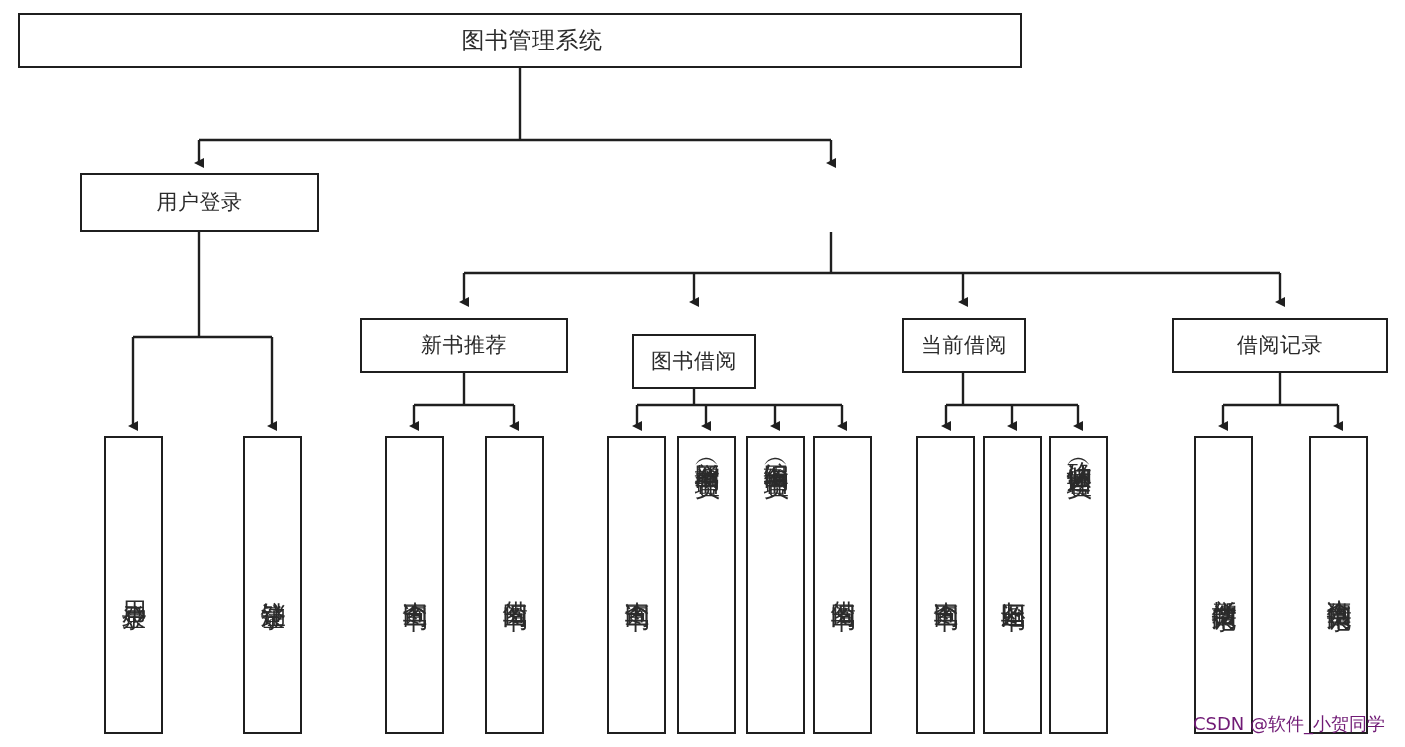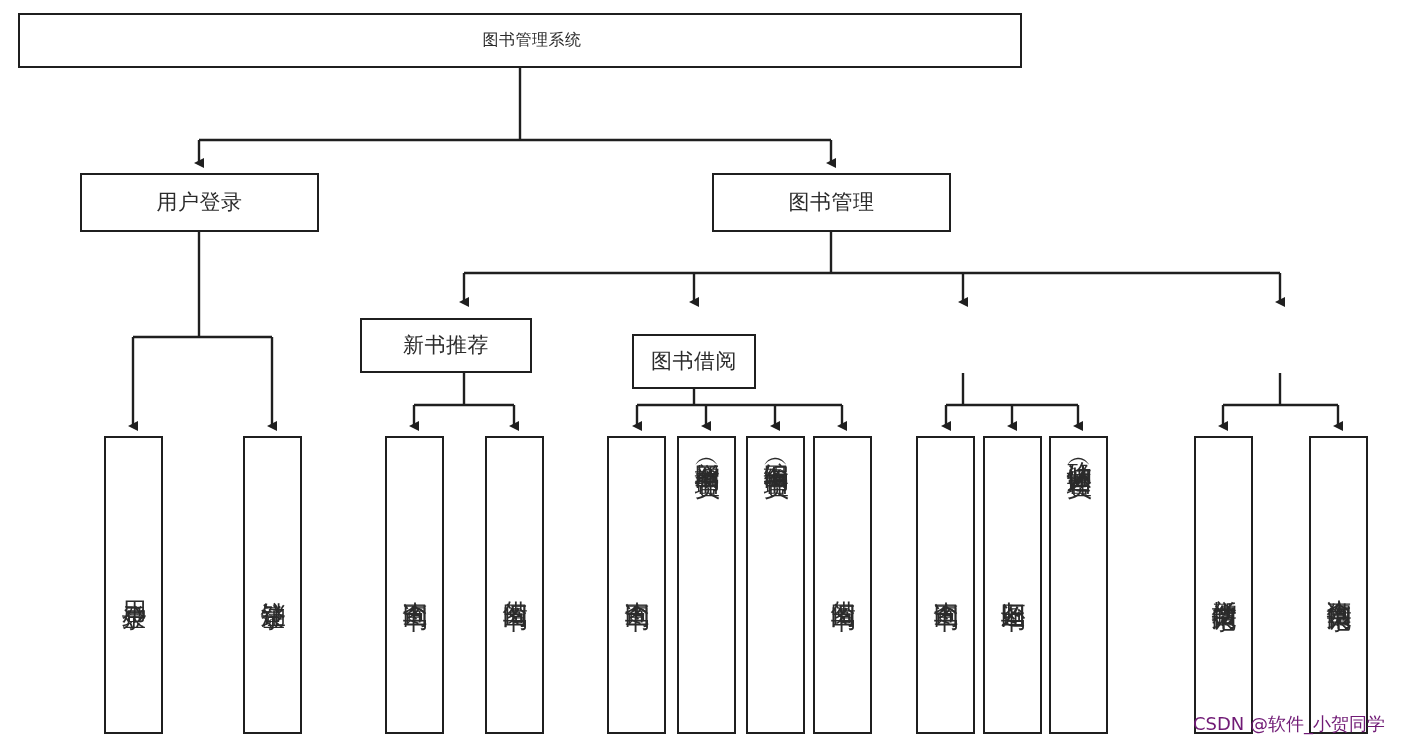--- a/index.html
+++ b/index.html
@@ -36,21 +36,21 @@
     color: #2b2b2b;
     letter-spacing: 0.5px;
     line-height: 1.15;
     white-space: nowrap;
   }
   
   .node.h .node-label {
     font-size: 21px;
   }
   .node.root .node-label {
-    font-size: 16px;
+    font-size: 23px;
     margin-left: 24px;
   }
   
   .node.v {
     align-items: flex-start;
     justify-content: center;
     padding-top: 4px;
   }
   .node.v .node-label {
     writing-mode: vertical-rl;
@@ -129,30 +129,33 @@
     </g>
   </svg>
 
   <div class="node root h" style="left:18px; top:13px; width:1004px; height:55px;">
     <span class="node-label">图书管理系统</span>
   </div>
 
   <div class="node h" style="left:80px; top:173px; width:239px; height:59px;">
     <span class="node-label">用户登录</span>
   </div>
-  <div class="node h" style="left:712px; top:173px; width:239px; height:59px;">
-    <span class="node-label">图书管理</span>
-  </div>
-
-  <div class="node h" style="left:360px; top:318px; width:172px; height:55px;">
+
+  <div class="node h" style="left:360px; top:318px; width:208px; height:55px;">
     <span class="node-label">新书推荐</span>
   </div>
   <div class="node h" style="left:632px; top:334px; width:124px; height:55px;">
     <span class="node-label">图书借阅</span>
   </div>
+  <div class="node h" style="left:902px; top:318px; width:124px; height:55px;">
+    <span class="node-label">当前借阅</span>
+  </div>
+  <div class="node h" style="left:1172px; top:318px; width:216px; height:55px;">
+    <span class="node-label">借阅记录</span>
+  </div>
 
   <div class="node v centered" style="left:104px; top:436px; width:59px; height:298px;">
     <span class="node-label">用户登录</span>
   </div>
   <div class="node v centered" style="left:243px; top:436px; width:59px; height:298px;">
     <span class="node-label">注销登录</span>
   </div>
 
   <div class="node v centered" style="left:385px; top:436px; width:59px; height:298px;">
     <span class="node-label">查询图书</span>

